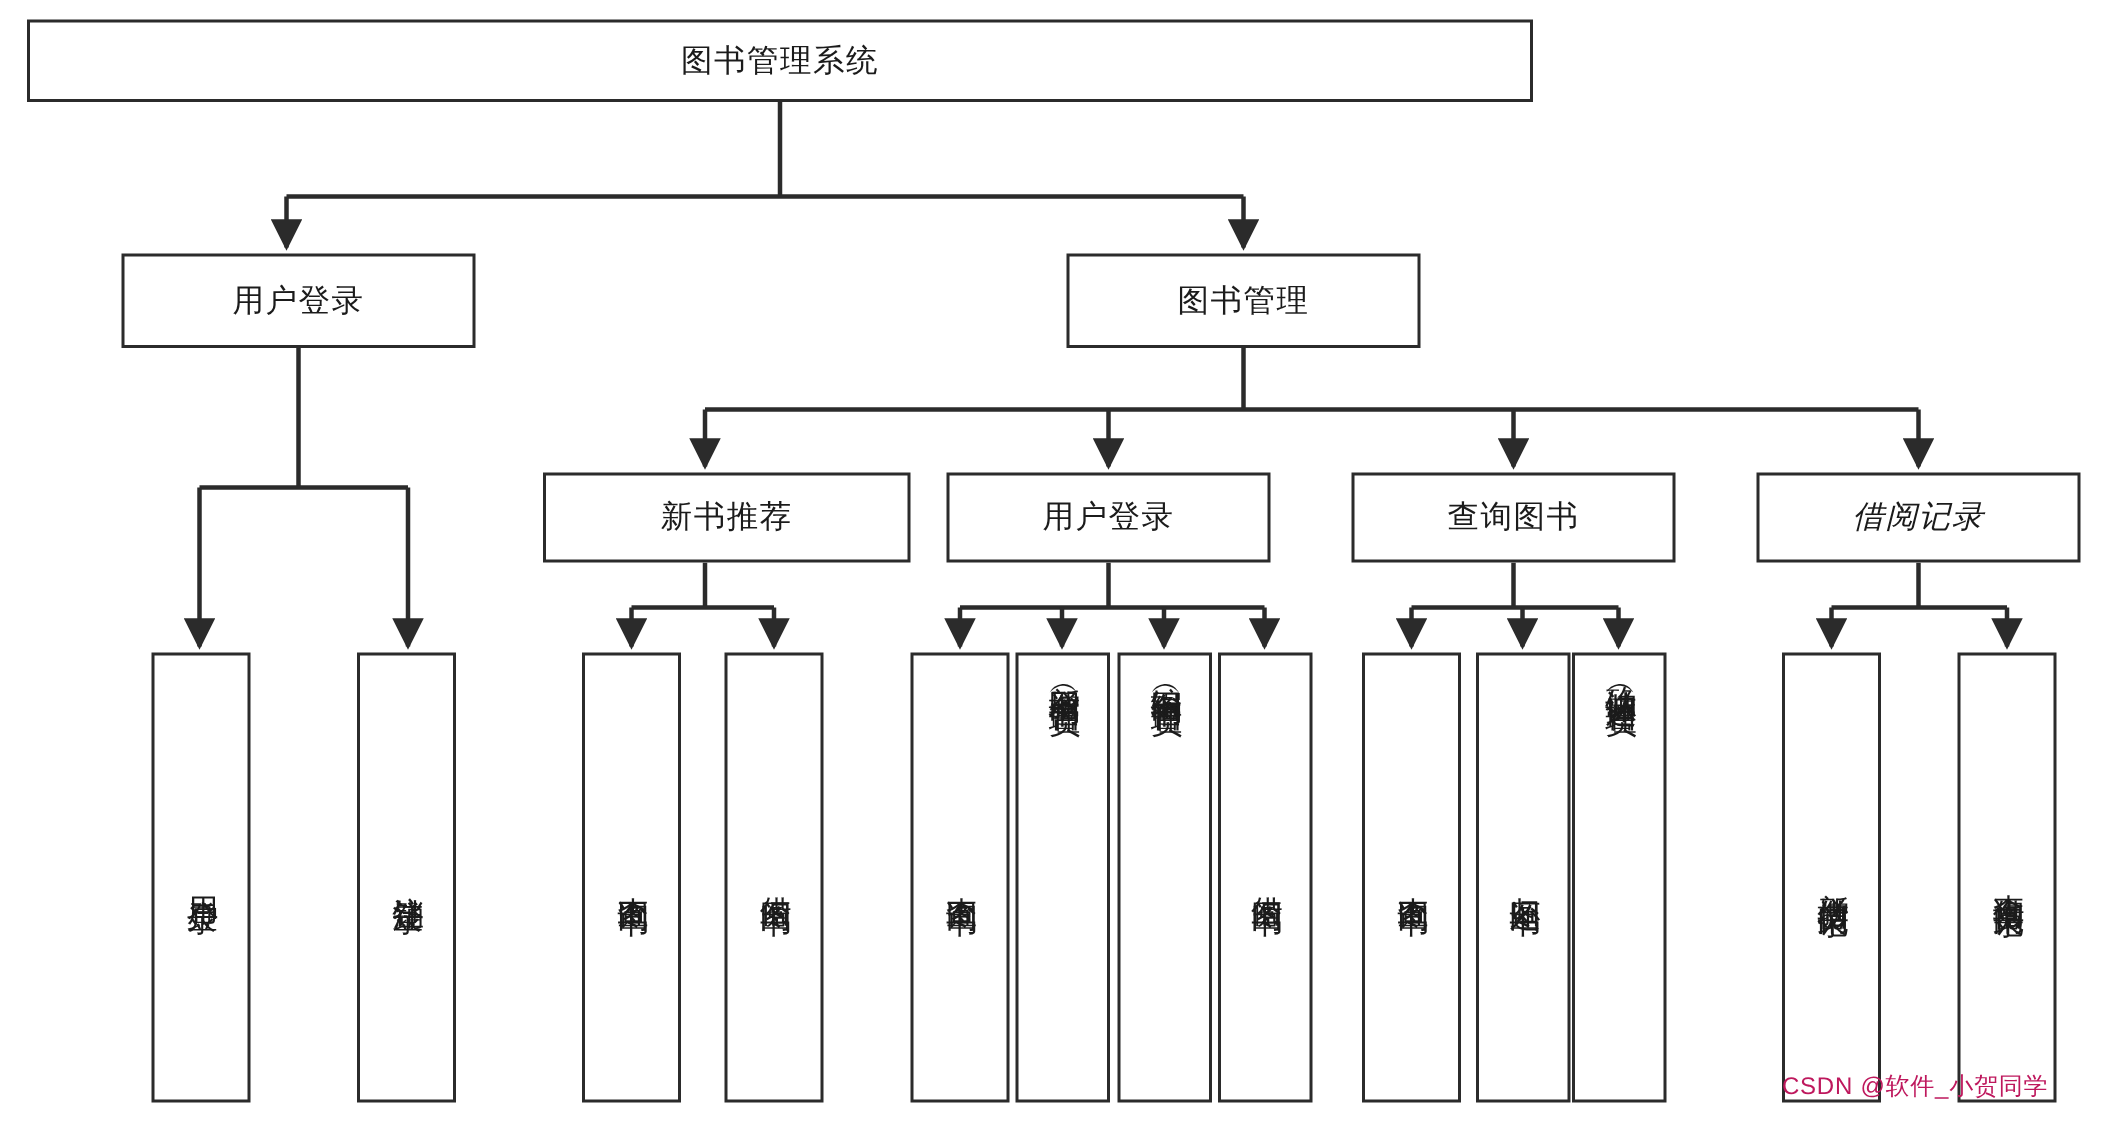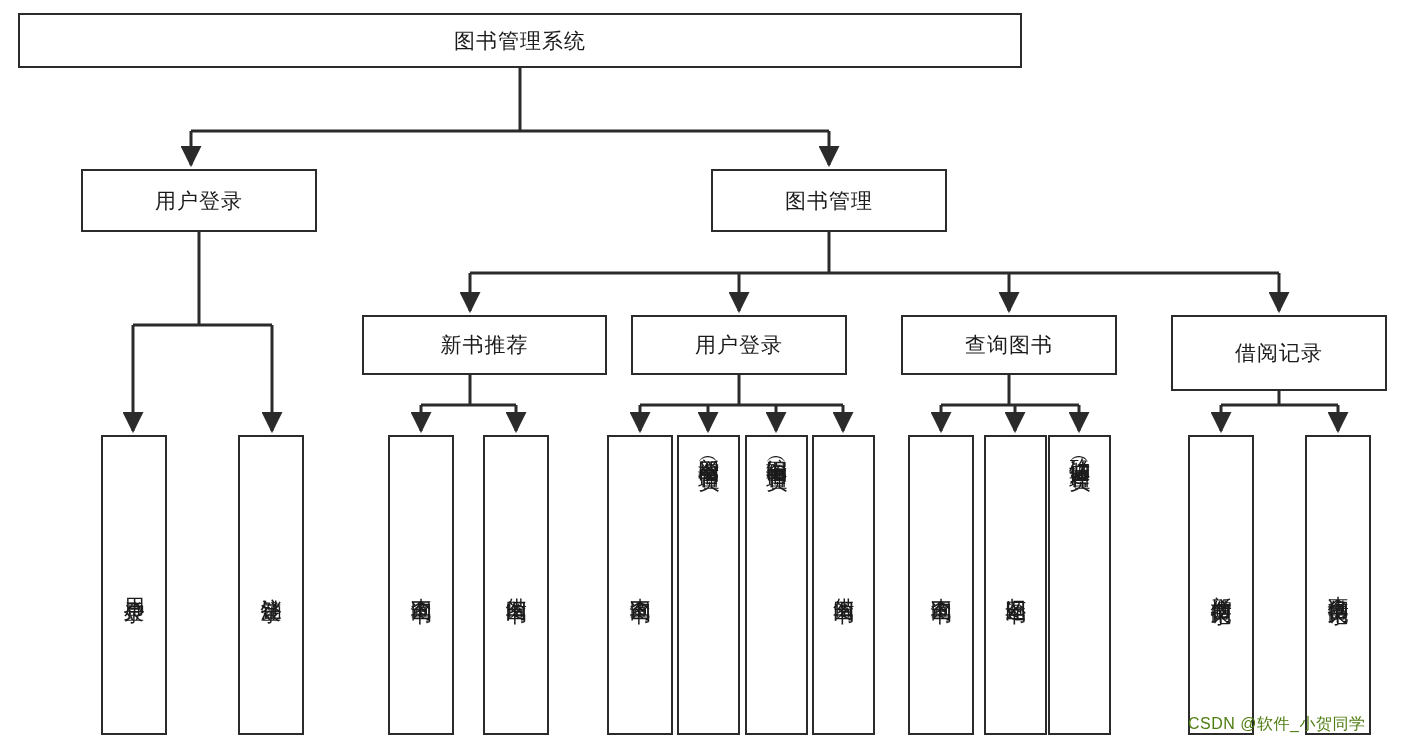--- a/index.html
+++ b/index.html
@@ -68,21 +68,21 @@
     align-items: flex-start;
   }
   .leaf.top .vtext {
     padding-top: 4px;
   }
   .watermark {
     position: absolute;
     left: 1188px;
     top: 714px;
     font-size: 16px;
-    color: #4d7c0f;
+    color: #be185d;
     letter-spacing: 0.5px;
     z-index: 5;
     white-space: nowrap;
   }
 </style>
 </head>
 <body>
 
 <div id="canvas">
 
@@ -138,21 +138,21 @@
     </g>
   </svg>
 
   <div id="nodes-layer">
       <div class="node h root" style="left: 18px; top: 13px; width: 1004px; height: 55px;">图书管理系统</div>
       <div class="node h" style="left: 81px; top: 169px; width: 236px; height: 63px;">用户登录</div>
       <div class="node h" style="left: 711px; top: 169px; width: 236px; height: 63px;">图书管理</div>
       <div class="node h" style="left: 362px; top: 315px; width: 245px; height: 60px;">新书推荐</div>
       <div class="node h" style="left: 631px; top: 315px; width: 216px; height: 60px;">用户登录</div>
       <div class="node h" style="left: 901px; top: 315px; width: 216px; height: 60px;">查询图书</div>
-      <div class="node h" style="left: 1171px; top: 315px; width: 216px; height: 76px;">借阅记录</div>
+      <div class="node h" style="left: 1171px; top: 315px; width: 216px; height: 60px; font-style: italic;">借阅记录</div>
       <div class="leaf mid" style="left: 101px; top: 435px; width: 66px; height: 300px;">
         <span class="vtext">用户登录</span>
       </div>
       <div class="leaf mid" style="left: 238px; top: 435px; width: 66px; height: 300px;">
         <span class="vtext">注销登录</span>
       </div>
       <div class="leaf mid" style="left: 388px; top: 435px; width: 66px; height: 300px;">
         <span class="vtext">查询图书</span>
       </div>
       <div class="leaf mid" style="left: 483px; top: 435px; width: 66px; height: 300px;">

